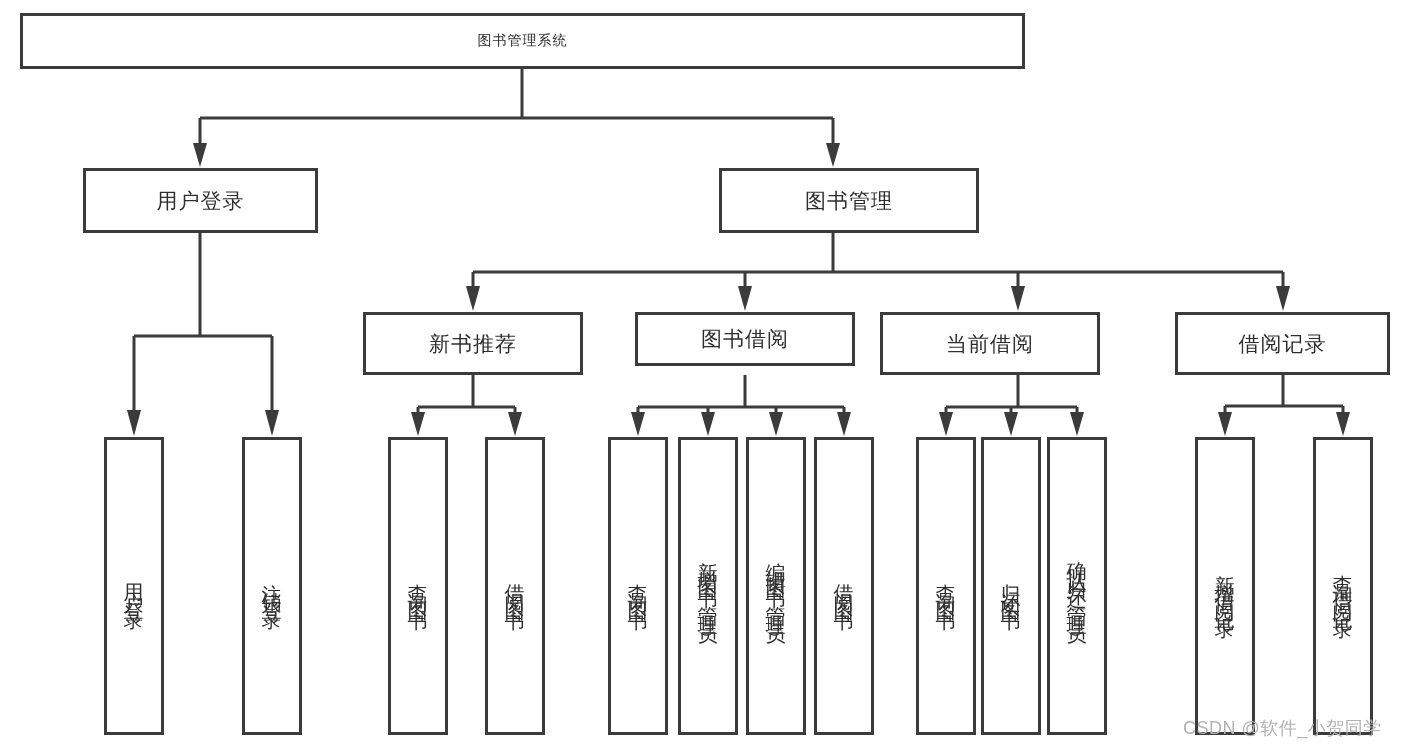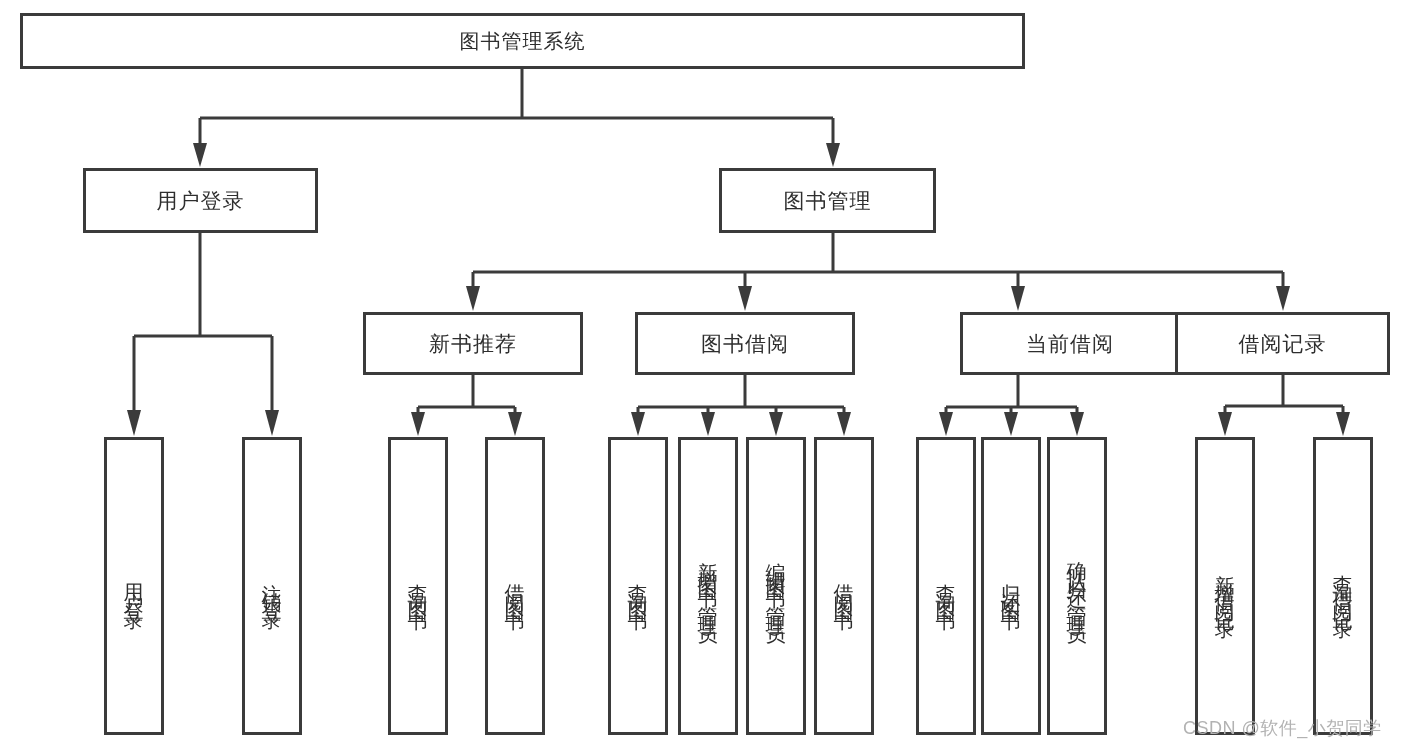--- a/index.html
+++ b/index.html
@@ -31,36 +31,36 @@
     box-sizing: border-box;
     background: #ffffff;
     border: 3px solid #3b3b3b;
     display: flex;
     align-items: center;
     justify-content: center;
     color: #2e2e2e;
     z-index: 2;
   }
   .box.h { font-size: 21px; letter-spacing: 1px; }
-  .box.root { font-size: 20px; }
+  .box.root { font-size: 14px; }
   .box.v .label {
     writing-mode: vertical-rl;
     text-orientation: mixed;
     font-size: 20px;
     line-height: 1;
     letter-spacing: 9px;
     white-space: nowrap;
   }
   
   #n-root            { left: 20px;   top: 13px;  width: 1005px; height: 56px; }
   #n-user-login      { left: 83px;   top: 168px; width: 235px;  height: 65px; }
-  #n-book-mgmt       { left: 719px;  top: 168px; width: 217px;  height: 65px; }
+  #n-book-mgmt       { left: 719px;  top: 168px; width: 260px;  height: 65px; }
   #n-new-book-rec    { left: 363px;  top: 312px; width: 220px;  height: 63px; justify-content: center; }
-  #n-book-borrow     { left: 635px;  top: 312px; width: 220px;  height: 63px; }
-  #n-current-borrow  { left: 960px;  top: 312px; width: 220px;  height: 63px; }
+  #n-book-borrow     { left: 635px;  top: 312px; width: 220px;  height: 54px; }
+  #n-current-borrow  { left: 880px;  top: 312px; width: 220px;  height: 63px; }
   #n-borrow-records  { left: 1175px; top: 312px; width: 215px;  height: 63px; }
   .leaf              { top: 437px; width: 60px; height: 298px; }
   #n-login           { left: 104px; }
   #n-logout          { left: 242px; }
   #n-nb-query        { left: 388px; }
   #n-nb-borrow       { left: 485px; }
   #n-bb-query        { left: 608px; }
   #n-bb-add          { left: 678px; }
   #n-bb-edit         { left: 746px; }
   #n-bb-borrow       { left: 814px; }

